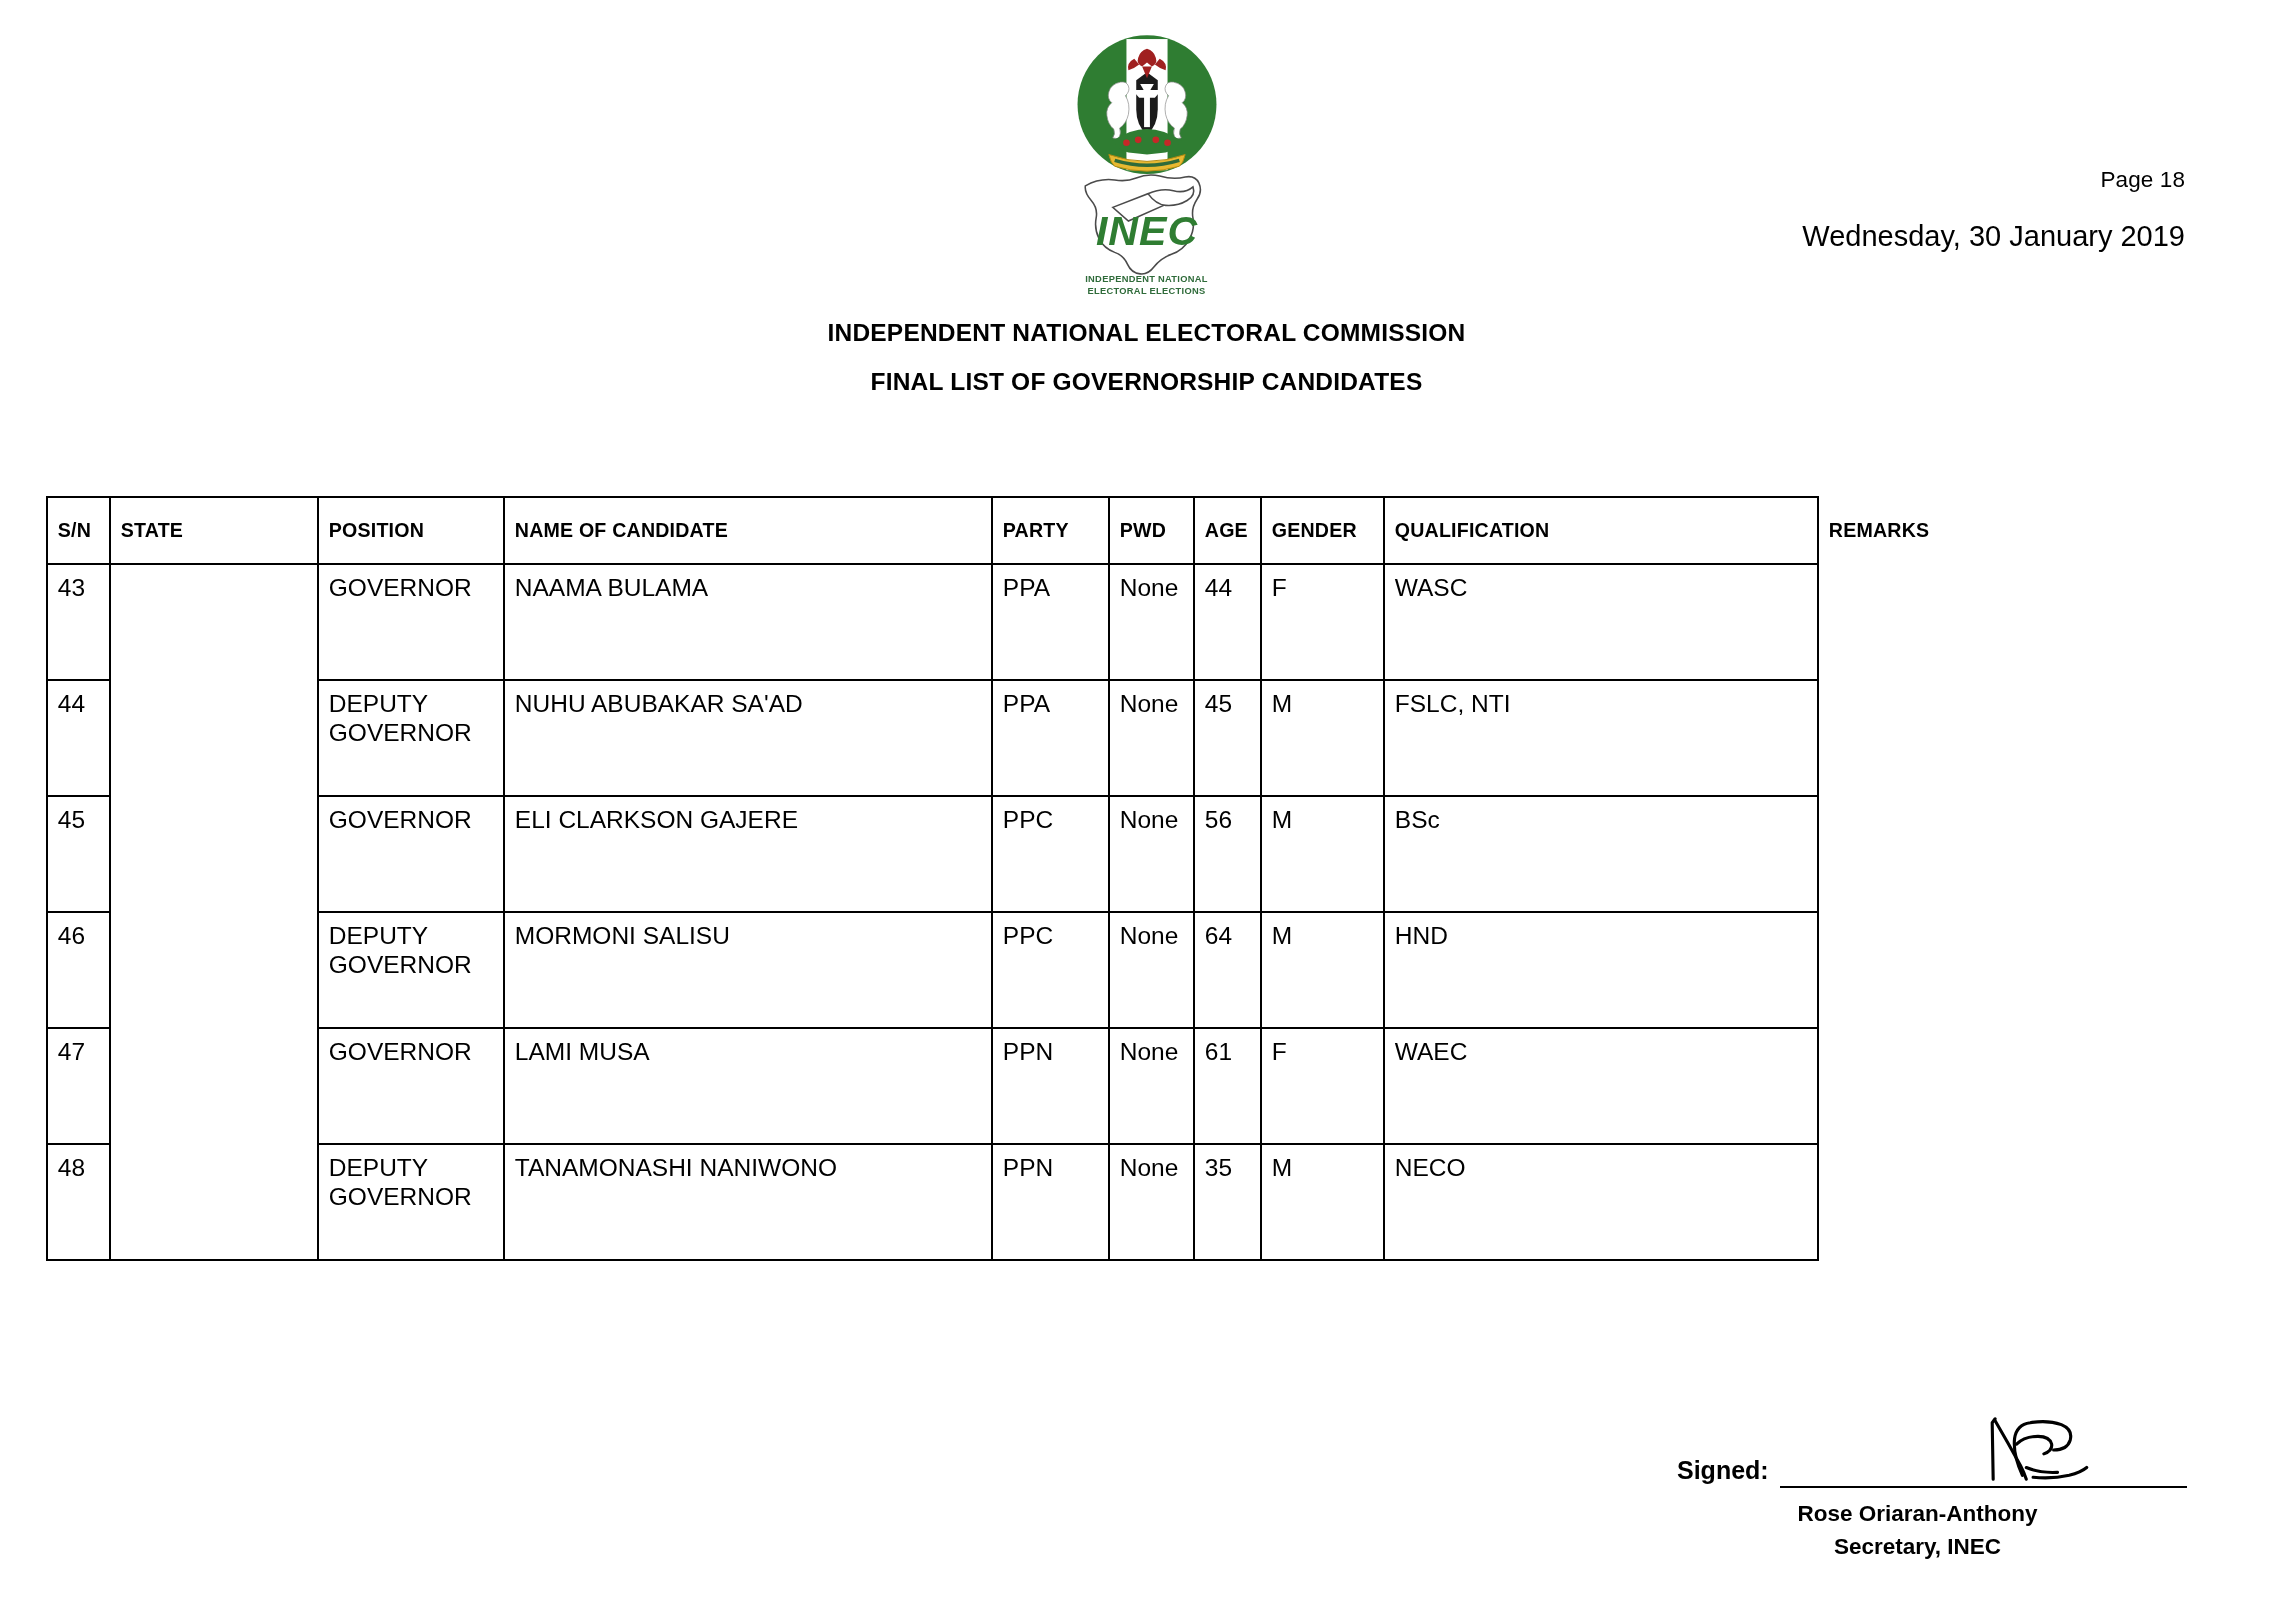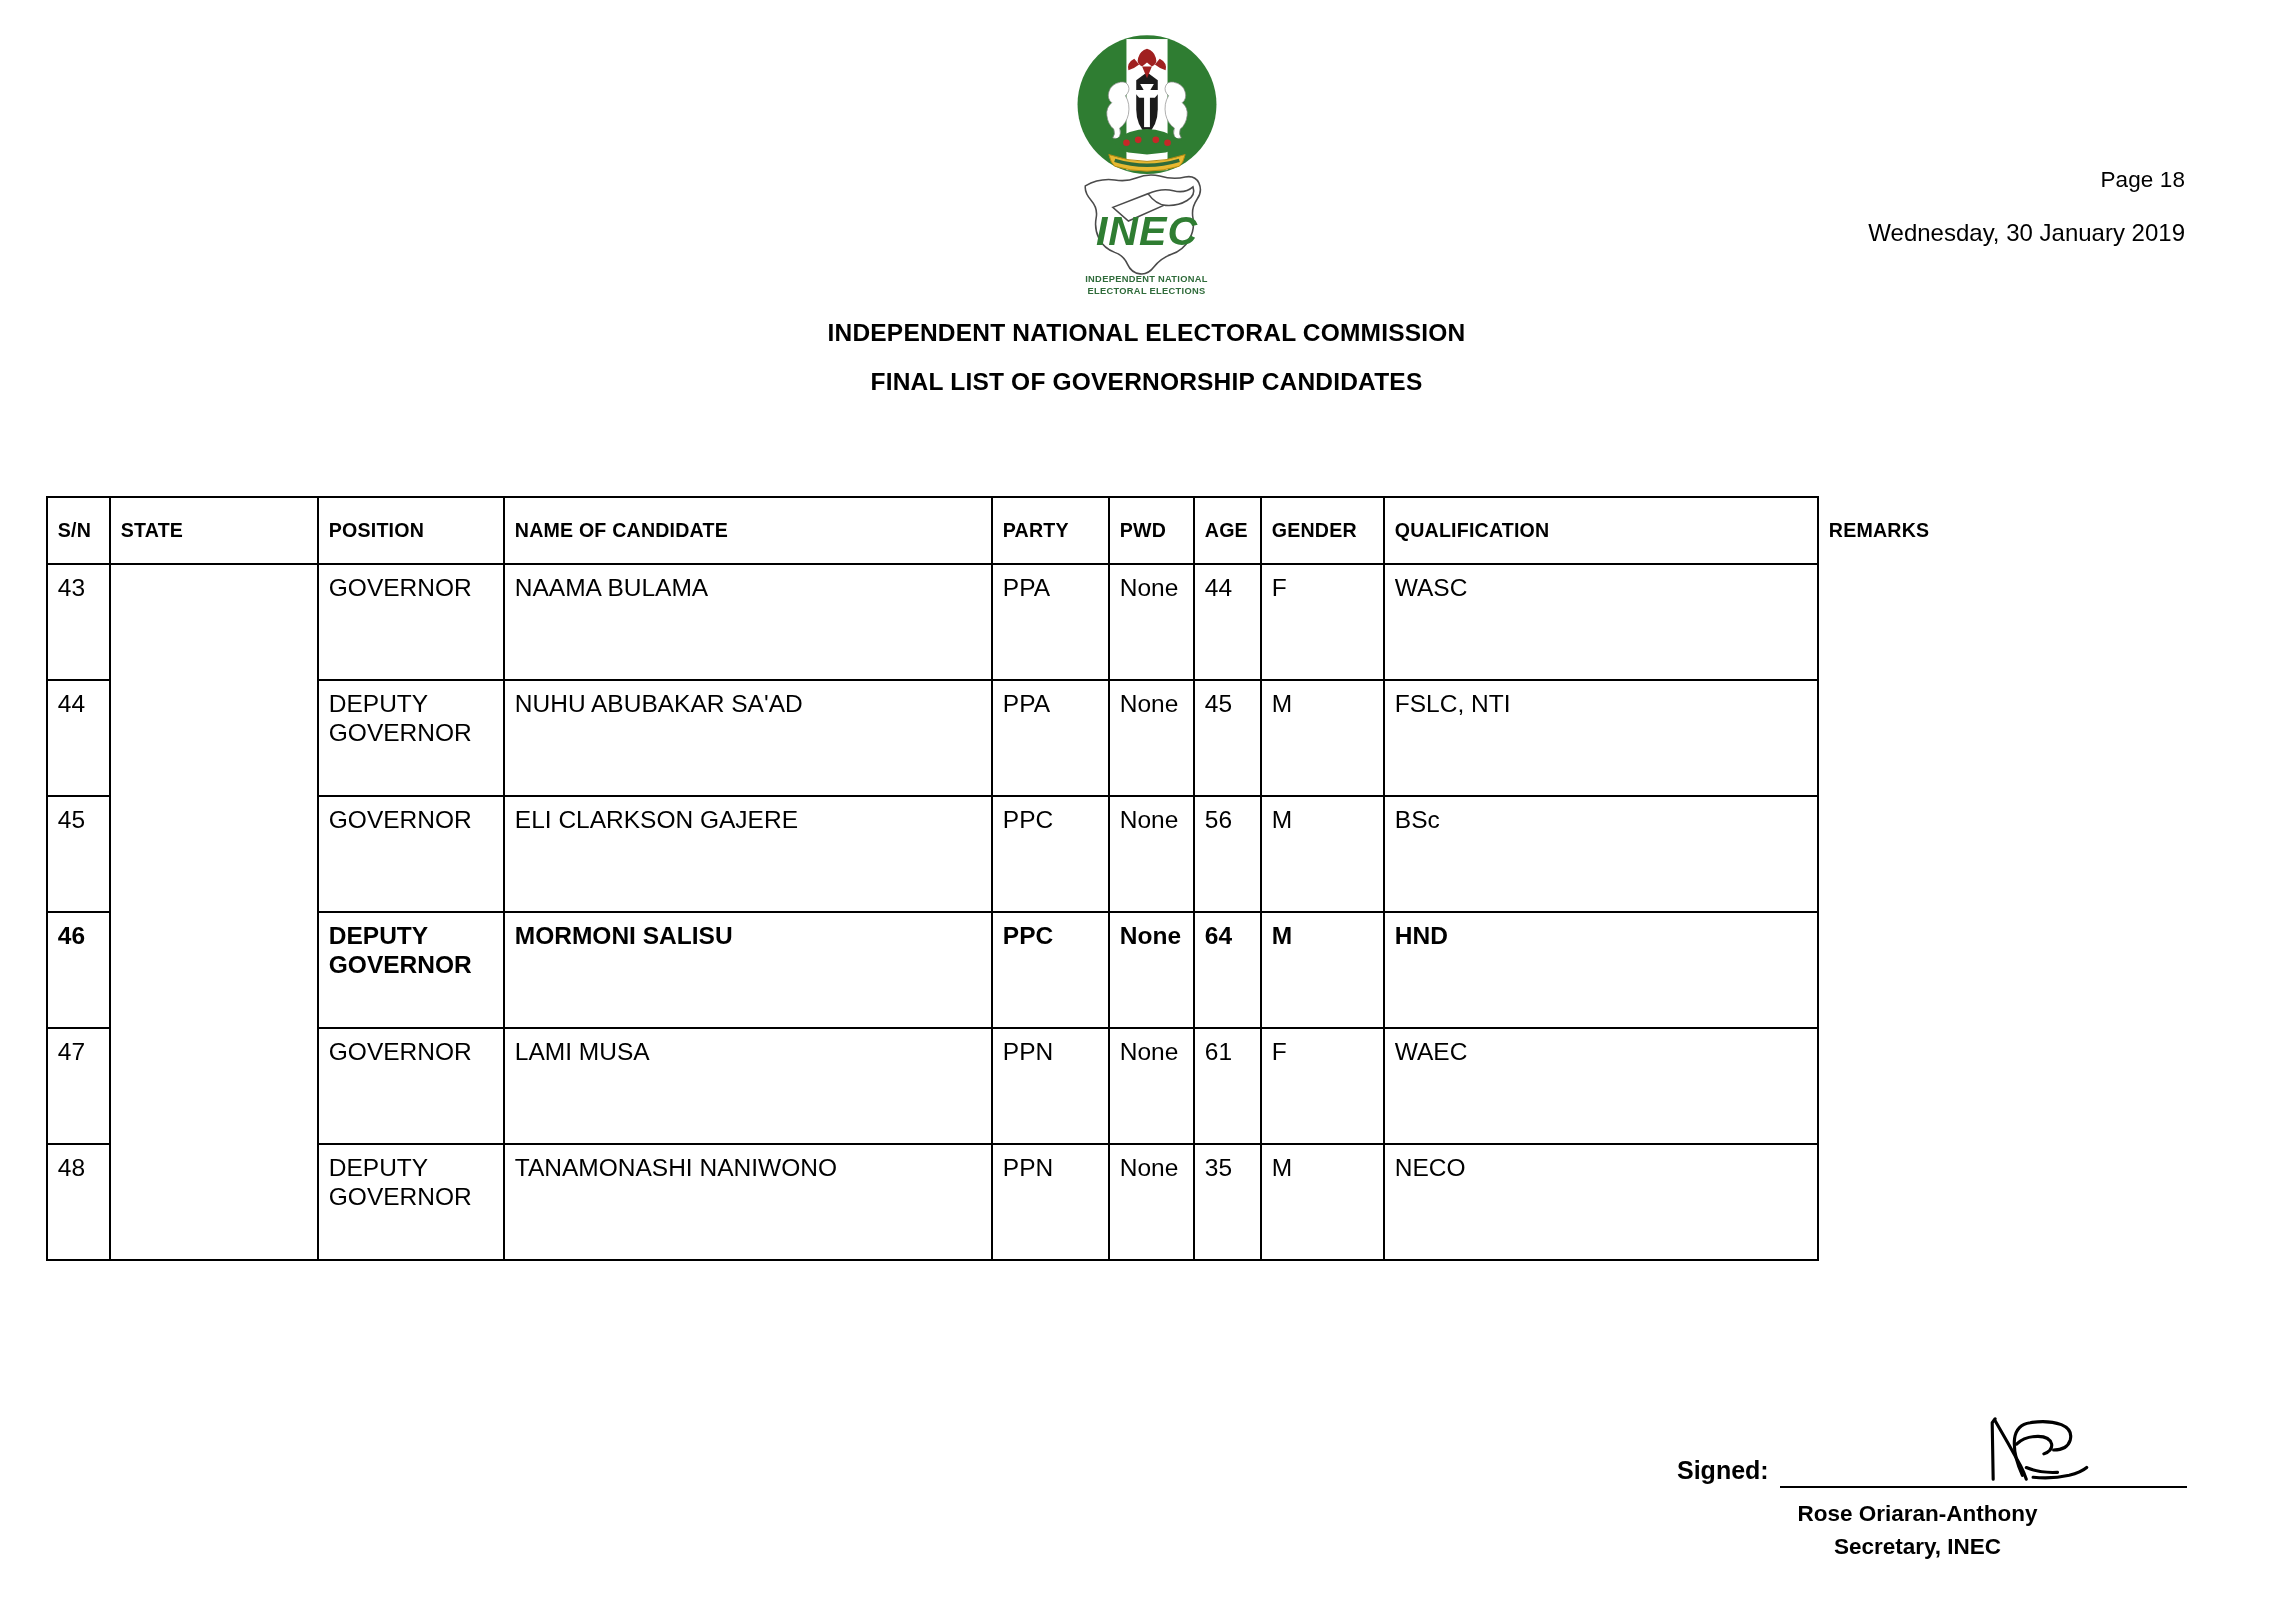--- a/index.html
+++ b/index.html
@@ -27,21 +27,21 @@
     top: 163px;
     right: 108px;
     text-align: right;
     line-height: 1.55;
   }
   .page-meta .page-num {
     font-size: 22.5px;
     letter-spacing: 0.1px;
   }
   .page-meta .page-date {
-    font-size: 24px;
+    font-size: 29px;
     margin-top: 15.7px;
   }
 
   
   .logo-wrap {
     position: absolute;
     top: 33px;
     left: 50%;
     transform: translateX(-50%);
     width: 186px;
@@ -136,21 +136,21 @@
   th.h-party, th.h-pwd { text-align: left; }
   th.h-age, th.h-gender { text-align: center; border-radius: 8px; }
   th.h-qual, th.h-remarks { text-align: center; }
 
   
   td.cell-state.merged {
     border-right: 1px solid #bdbdbd;
   }
   tbody tr td.cell-state.merged { border-top-color: transparent; }
 
-  tr.row-bold td { font-weight: bold; border-radius: 13px; }
+  tr.row-bold td { font-weight: normal; border-radius: 13px; }
 
   .row-tall td { height: 116px; }
 
   
   .signature-block {
     position: absolute;
     top: 1456px;
     right: 106px;
     width: 510px;
   }

